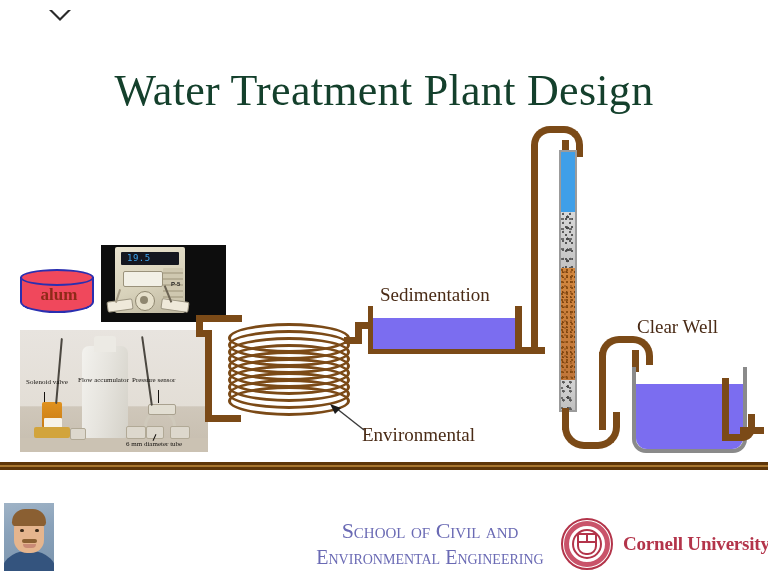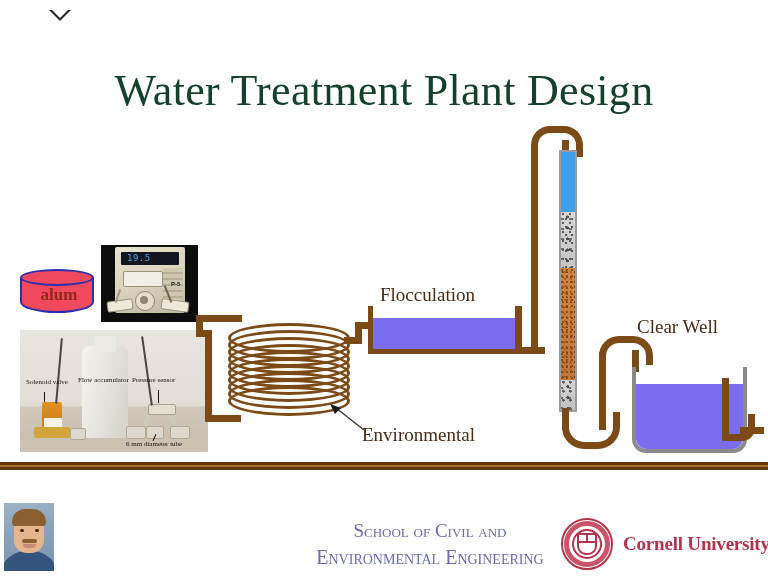--- a/index.html
+++ b/index.html
@@ -102,20 +102,21 @@
   
   #pump-photo {
     position: absolute;
     left: 101px;
     top: 245px;
     width: 97px;
     height: 77px;
     background: #0d0d0d;
     overflow: hidden;
     border: 0;
+    padding-left: 28px;
   }
   #pump-body {
     position: absolute;
     left: 14px; top: 2px;
     width: 70px; height: 66px;
     background: linear-gradient(160deg,#e9e3cf 0%,#d8d2bb 55%,#bdb69f 100%);
     border-radius: 2px;
   }
   #pump-display {
     position: absolute;
@@ -502,21 +503,21 @@
     position: absolute;
     left: 300px;
     top: 518px;
     width: 260px;
     text-align: center;
     font-family: "Liberation Serif", serif;
     color: #6a6ab4;
     line-height: 26px;
     white-space: nowrap;
   }
-  #footer-school-l1 { font-size: 19px; font-variant: small-caps; }
+  #footer-school-l1 { font-size: 22px; font-variant: small-caps; }
   #footer-school-l2 { font-size: 20px; font-variant: small-caps; }
 
   #cornell-seal {
     position: absolute;
     left: 561px;
     top: 518px;
     width: 52px;
     height: 52px;
   }
   #seal-outer {
@@ -649,21 +650,21 @@
   </div>
 
   <div class="pipe" style="left:344px; top:337px; width:18px; height:7px;"></div>
   <div class="pipe" style="left:355px; top:322px; width:7px; height:22px;"></div>
   <div class="pipe" style="left:355px; top:322px; width:20px; height:7px;"></div>
 
   <div id="sed-tank">
     <div id="sed-walls"></div>
     <div id="sed-water"></div>
   </div>
-  <div class="diagram-label" id="label-sedimentation">Flocculation</div>
+  <div class="diagram-label" id="label-sedimentation">Sedimentation</div>
 
   <div class="pipe" style="left:515px; top:306px; width:7px; height:48px;"></div>
   <div class="pipe" style="left:515px; top:347px; width:30px; height:7px;"></div>
   <div class="pipe" style="left:531px; top:145px; width:7px; height:209px;"></div>
   <div class="pipe-arc" style="left:531px; top:126px; width:38px; height:24px; border-bottom:none; border-radius:19px 19px 0 0;"></div>
   <div class="pipe" style="left:562px; top:140px; width:7px; height:14px;"></div>
 
   <div id="filter-col">
     <div class="filter-layer" id="fl-water"></div>
     <div class="filter-layer" id="fl-grav1"></div>

